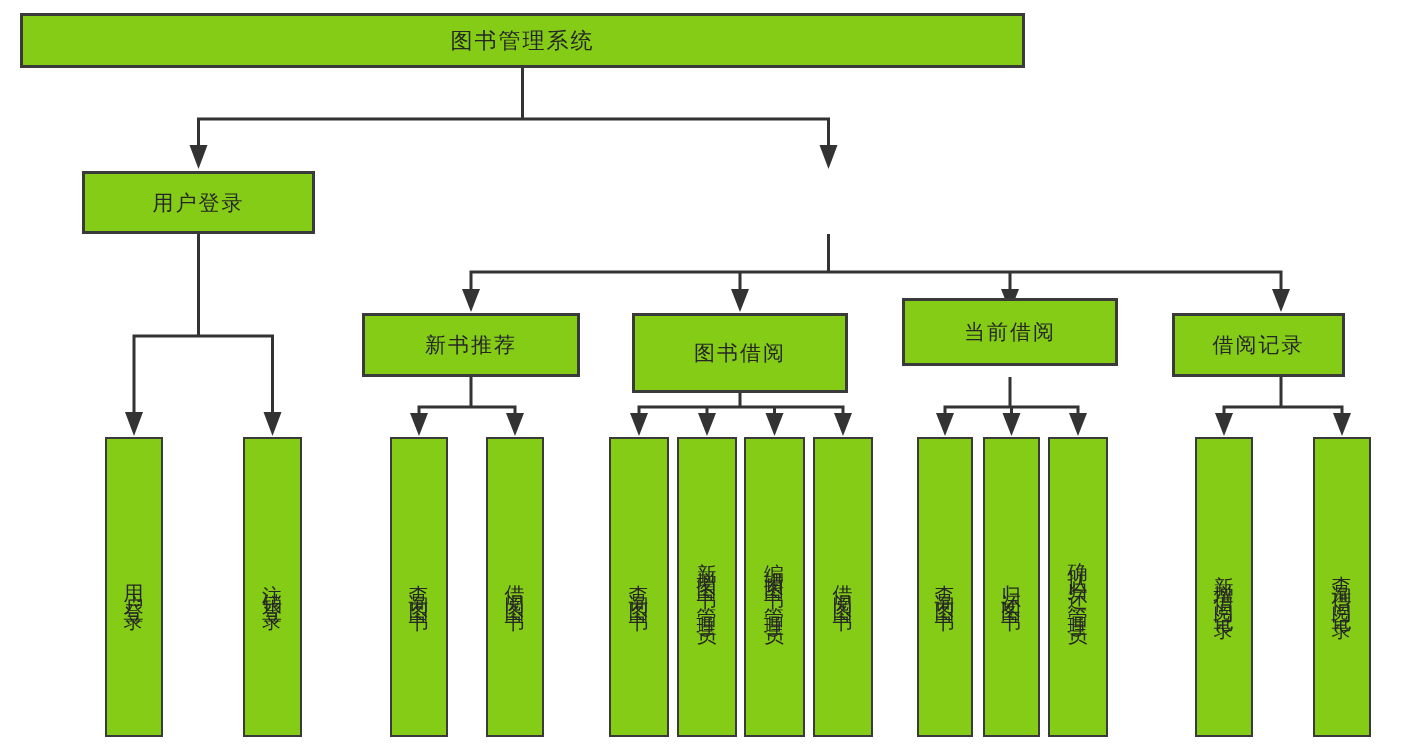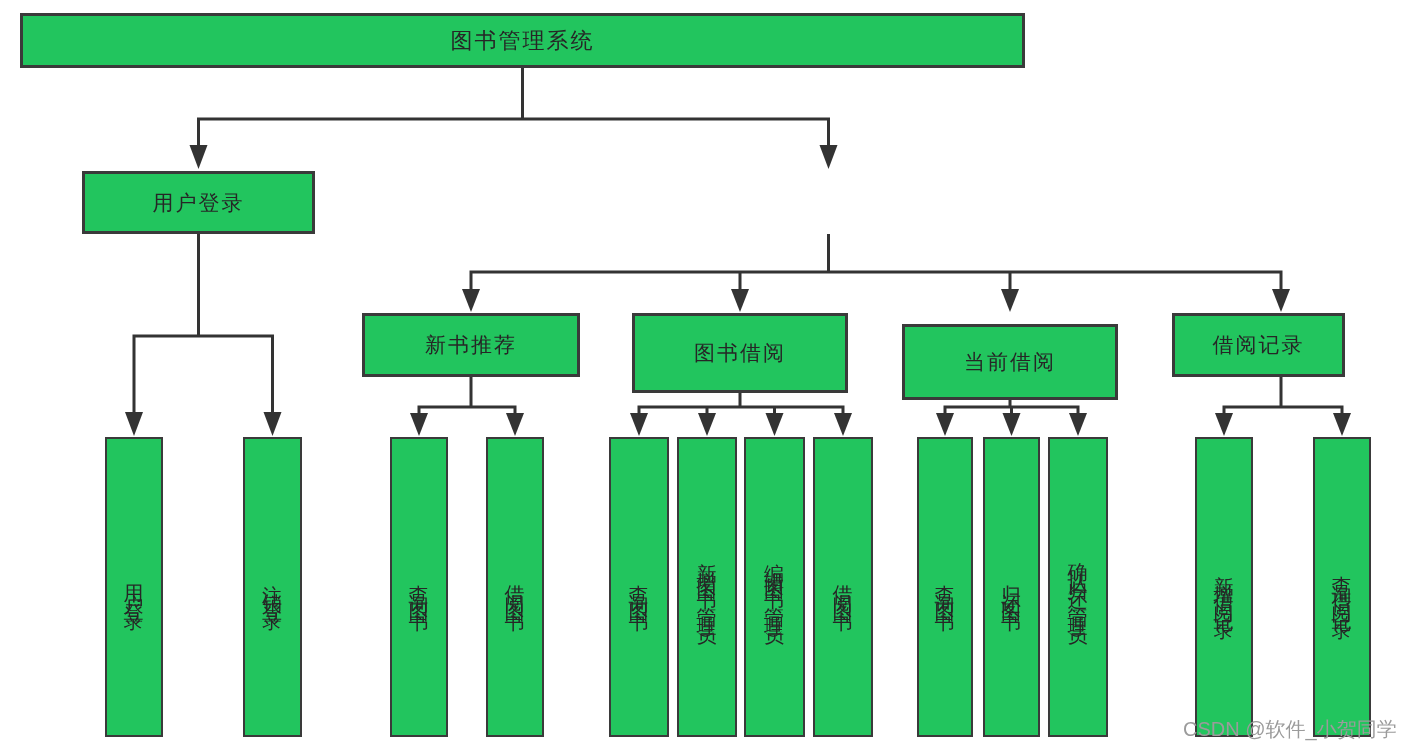--- a/index.html
+++ b/index.html
@@ -8,21 +8,21 @@
     width:1405px;height:747px;
     background:#ffffff;
     overflow:hidden;
     font-family:"Liberation Sans","DejaVu Sans",sans-serif;
     color:#1f1f1f;
   }
   #wires{position:absolute;left:0;top:0;z-index:0;}
   .node{
     position:absolute;
     box-sizing:border-box;
-    background:#22c55e;
+    background:#84cc16;
     border:3px solid #3a3a3a;
     display:flex;align-items:center;justify-content:center;
     z-index:1;
   }
   .node-h span{
     font-size:21px;
     letter-spacing:2px;
     color:#262626;
     white-space:nowrap;
   }
@@ -104,21 +104,21 @@
   <div class="node node-h" style="left:82px;top:171px;width:233px;height:63px">
     <span>用户登录</span>
   </div>
 
   <div class="node node-h" style="left:362px;top:313px;width:218px;height:64px">
     <span>新书推荐</span>
   </div>
   <div class="node node-h" style="left:632px;top:313px;width:216px;height:80px">
     <span>图书借阅</span>
   </div>
-  <div class="node node-h" style="left:902px;top:324px;width:216px;height:76px">
+  <div class="node node-h" style="left:902px;top:298px;width:216px;height:68px">
     <span>当前借阅</span>
   </div>
   <div class="node node-h" style="left:1172px;top:313px;width:173px;height:64px">
     <span>借阅记录</span>
   </div>
 
   <div class="node node-v" style="left:105px;top:437px;width:58px;height:300px">
     <span>用户登录</span>
   </div>
   <div class="node node-v" style="left:243px;top:437px;width:59px;height:300px">
@@ -155,15 +155,14 @@
     <span>确认归还（管理员）</span>
   </div>
 
   <div class="node node-v" style="left:1195px;top:437px;width:58px;height:300px">
     <span>新增借阅记录</span>
   </div>
   <div class="node node-v" style="left:1313px;top:437px;width:58px;height:300px">
     <span>查询借阅记录</span>
   </div>
 
-  <div class="watermark">CSDN @软件_小贺同学</div>
 
 </div>
 
 </body></html>

